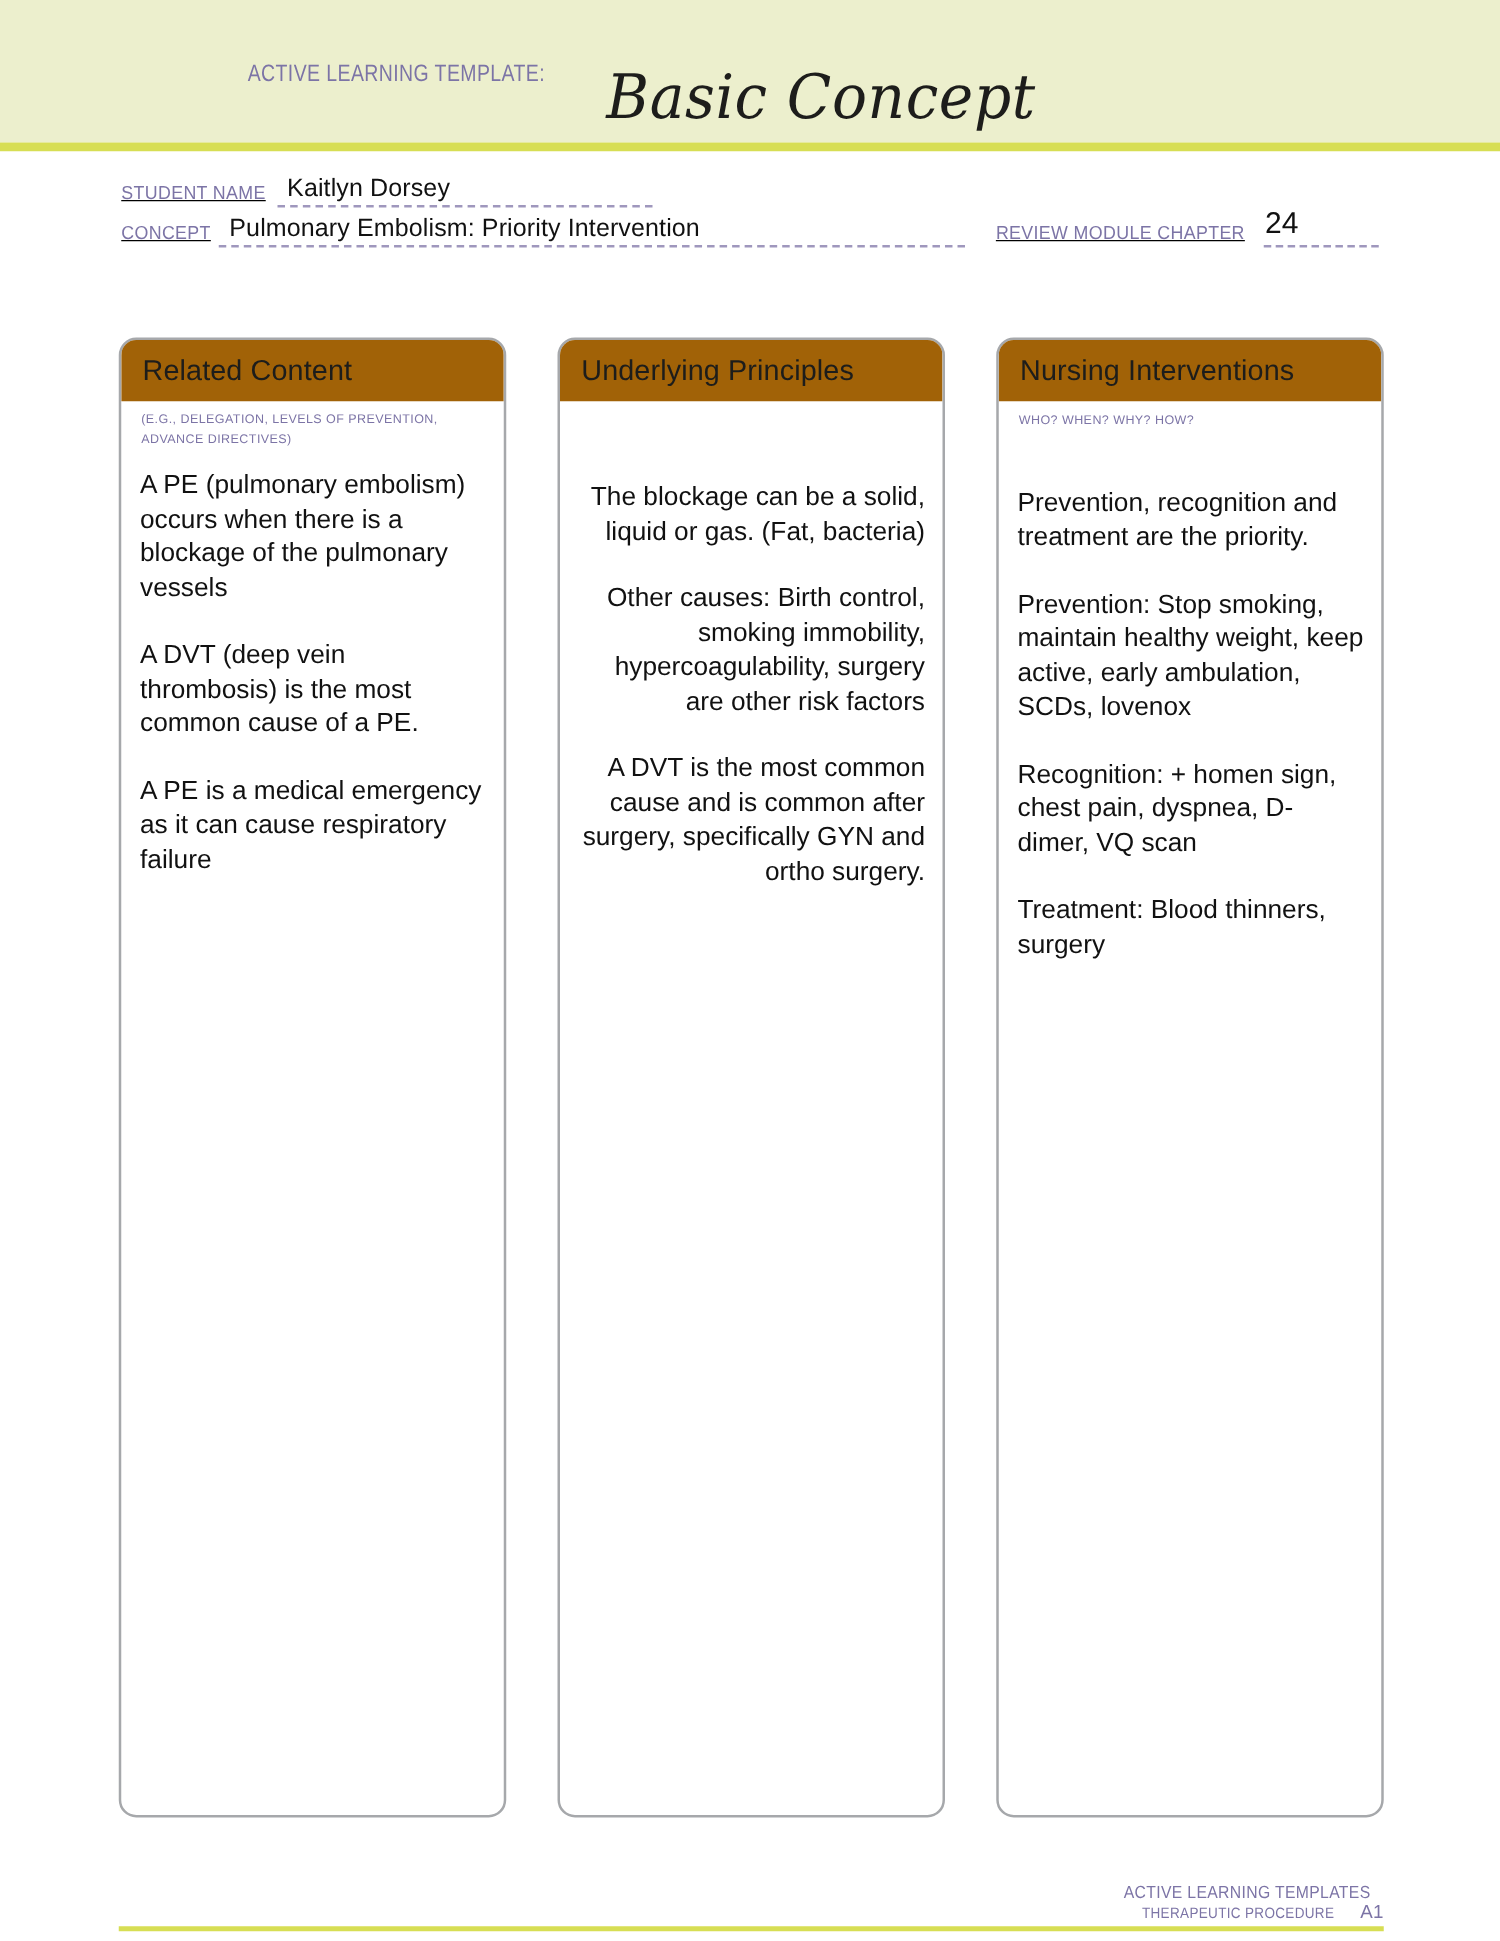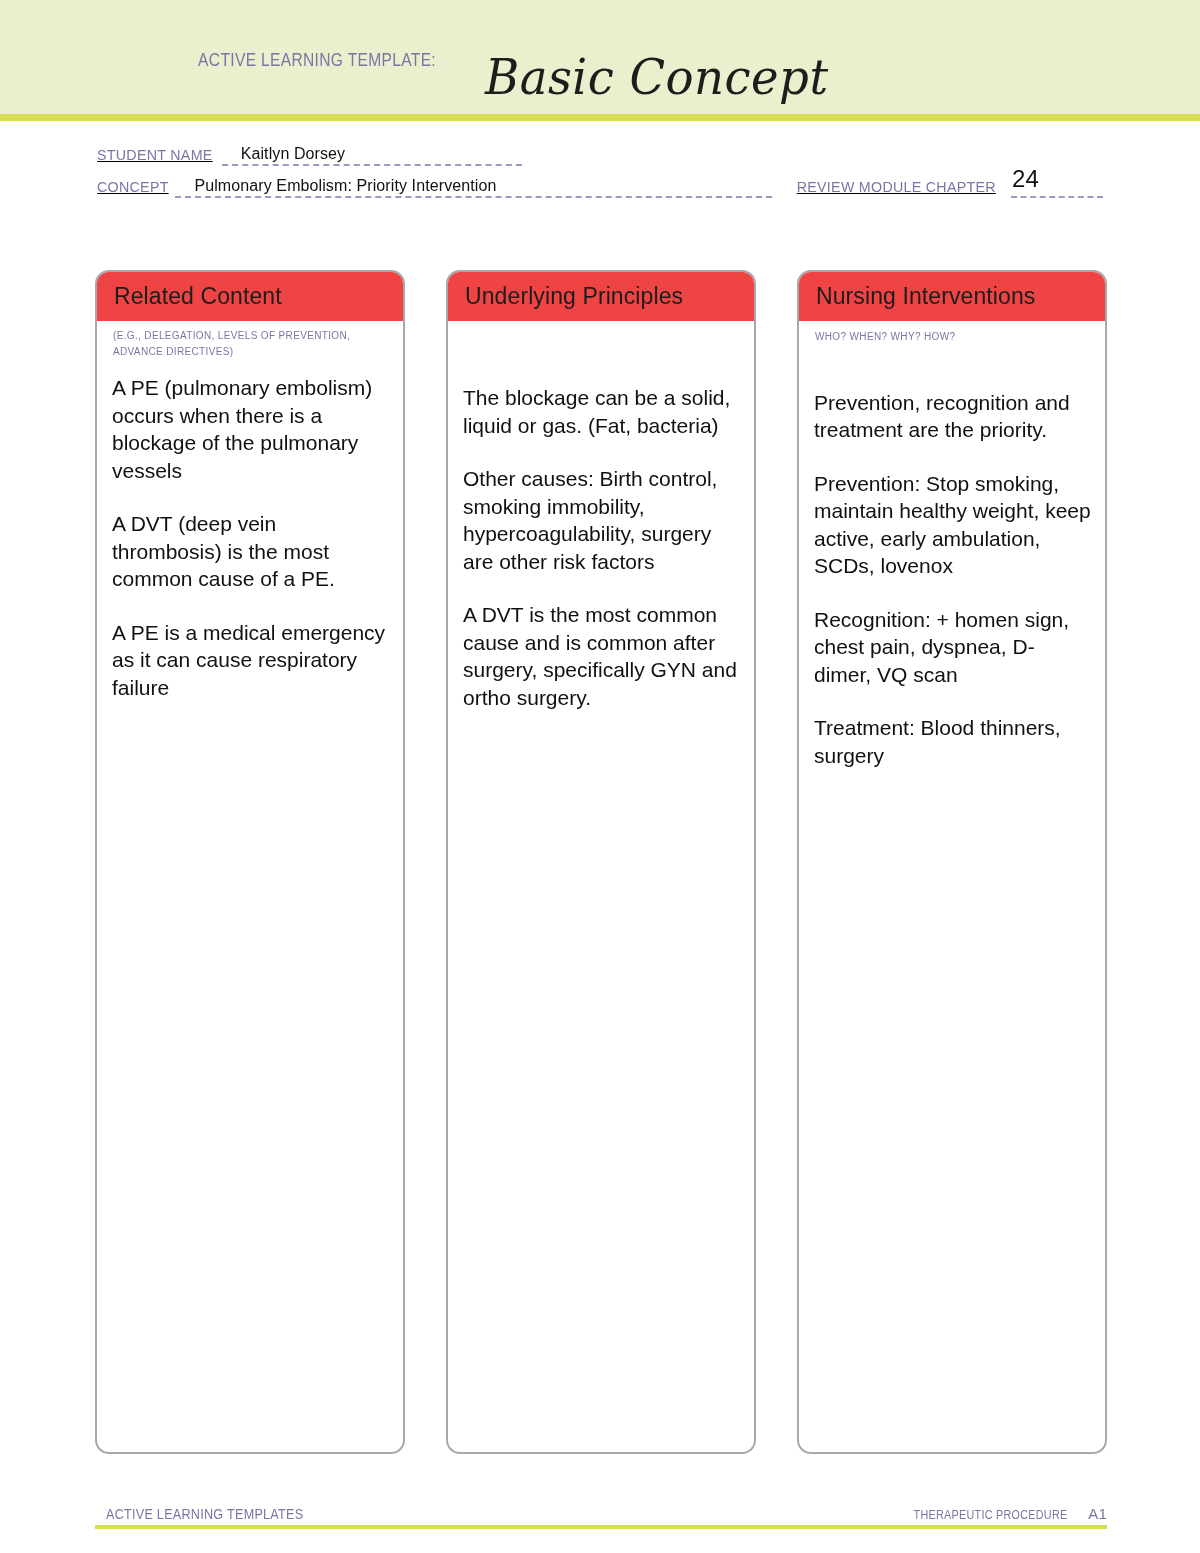--- a/index.html
+++ b/index.html
@@ -100,23 +100,23 @@
     height: 26px;
   }
   .meta-fill.short {
     flex: 0 0 300px;
   }
   .meta-fill.chapter {
     flex: 0 0 92px;
   }
   .meta-value {
     position: absolute;
-    left: 19px;
+    left: 8px;
     bottom: 1px;
-    font-size: 16px;
+    font-size: 20px;
     color: #111111;
     white-space: nowrap;
     letter-spacing: 0.1px;
   }
   .meta-value.small {
     font-size: 24px;
     bottom: 3px;
     left: 1px;
   }
   .meta-label.right {
@@ -137,21 +137,21 @@
     width: 310px;
     border: 2px solid #a6a8ab;
     border-radius: 14px;
     background: #ffffff;
     overflow: hidden;
     display: flex;
     flex-direction: column;
     box-sizing: border-box;
   }
   .col-head {
-    background: #ef4444;
+    background: #a16207;
     height: 49px;
     display: flex;
     align-items: center;
     padding-left: 17px;
     box-sizing: border-box;
   }
   .col-head-text {
     font-size: 23px;
     color: #1d1d1b;
     letter-spacing: 0.1px;
@@ -173,37 +173,38 @@
     font-size: 21px;
     line-height: 27.5px;
     color: #111111;
     flex: 1 1 auto;
   }
   .col-body .para {
     margin: 0 0 26px 0;
     white-space: pre-line;
   }
   .col-1 .col-body { padding-top: 15px; }
-  .col-2 .col-body { padding-top: 14px; }
+  .col-2 .col-body { padding-top: 14px; text-align: right; }
   .col-3 .col-body { padding-top: 16px; }
 
   .spacer-block { height: 28px; }
 
   
   .footer {
     position: absolute;
     left: 95px;
     top: 1505px;
     width: 1012px;
   }
   .footer-row {
     display: flex;
-    align-items: center;
+    align-items: flex-end;
     justify-content: space-between;
     padding-bottom: 3px;
+    flex-direction: column;
   }
   .footer-left {
     font-size: 14px;
     color: #7c74a6;
     letter-spacing: 0.3px;
     transform: scaleX(0.9);
     transform-origin: left baseline;
     white-space: nowrap;
   }
   .footer-right {

